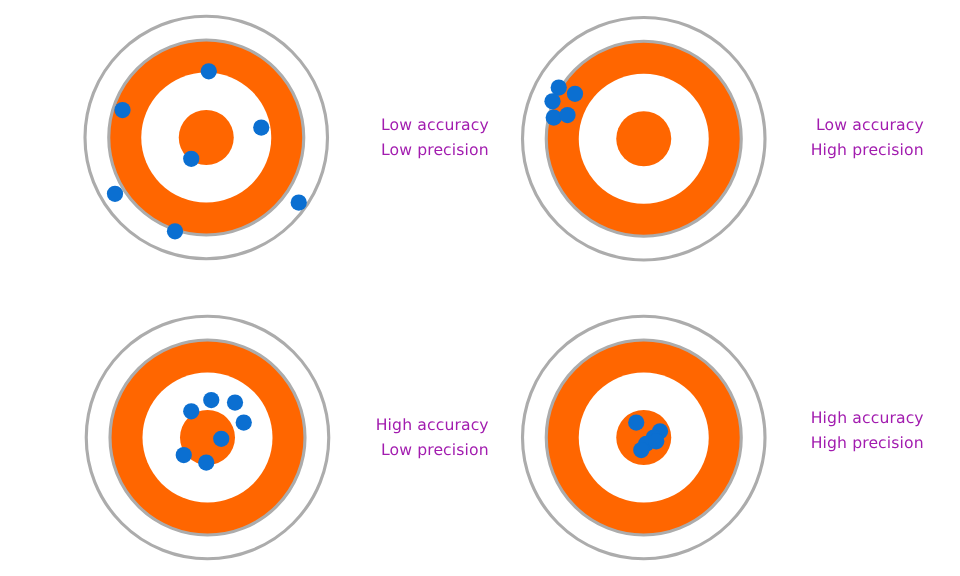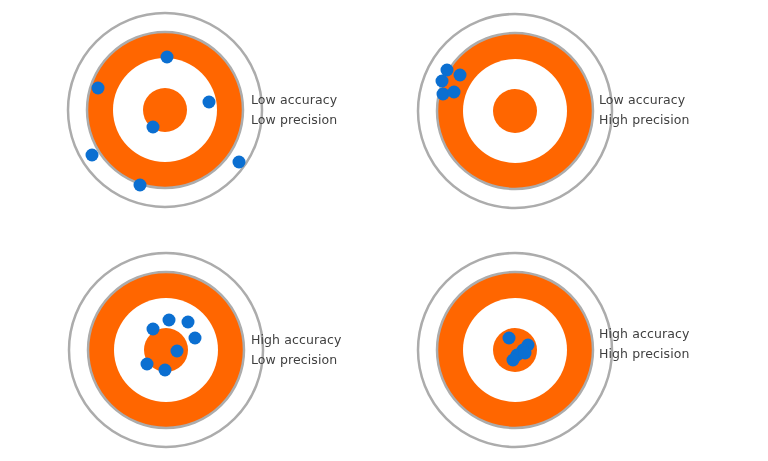--- a/index.html
+++ b/index.html
@@ -1,19 +1,19 @@
 <!DOCTYPE html>
 <html><head>
   <meta charset="utf-8">
   <style>
     html, body { margin: 0; padding: 0; background: #ffffff; }
     body { width: 768px; height: 461px; position: relative; overflow: hidden;
            font-family: "DejaVu Sans", "Liberation Sans", sans-serif; }
     #stage { position: absolute; left: 0; top: 0; width: 768px; height: 461px; }
-    .label { position: absolute; width: 140px; text-align: left; color: #404040;
+    .label { position: absolute; width: 140px; text-align: right; color: #a21caf;
              font-size: 12.5px; line-height: 20px; font-weight: 500; letter-spacing: 0.1px; }
     .label span { display: block; }
   </style>
 </head>
 <body>
 
 <svg id="stage" xmlns="http://www.w3.org/2000/svg" width="768" height="461" viewBox="0 0 768 461">
     <g>
       <circle cx="165" cy="110" r="97" fill="#ffffff" stroke="#acacac" stroke-width="2.5"></circle>
       <circle cx="165" cy="110" r="78" fill="#ff6600" stroke="#acacac" stroke-width="2.5"></circle>

